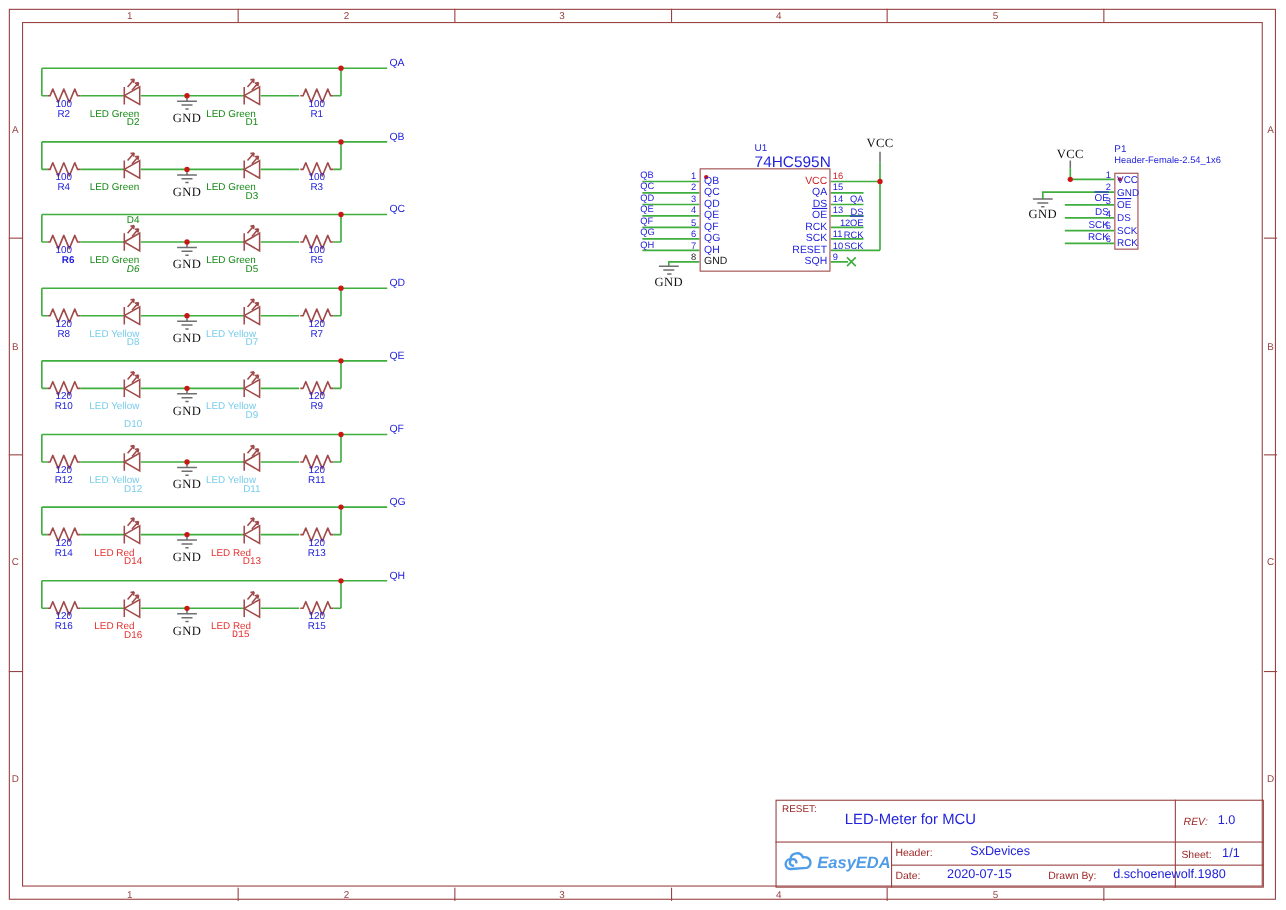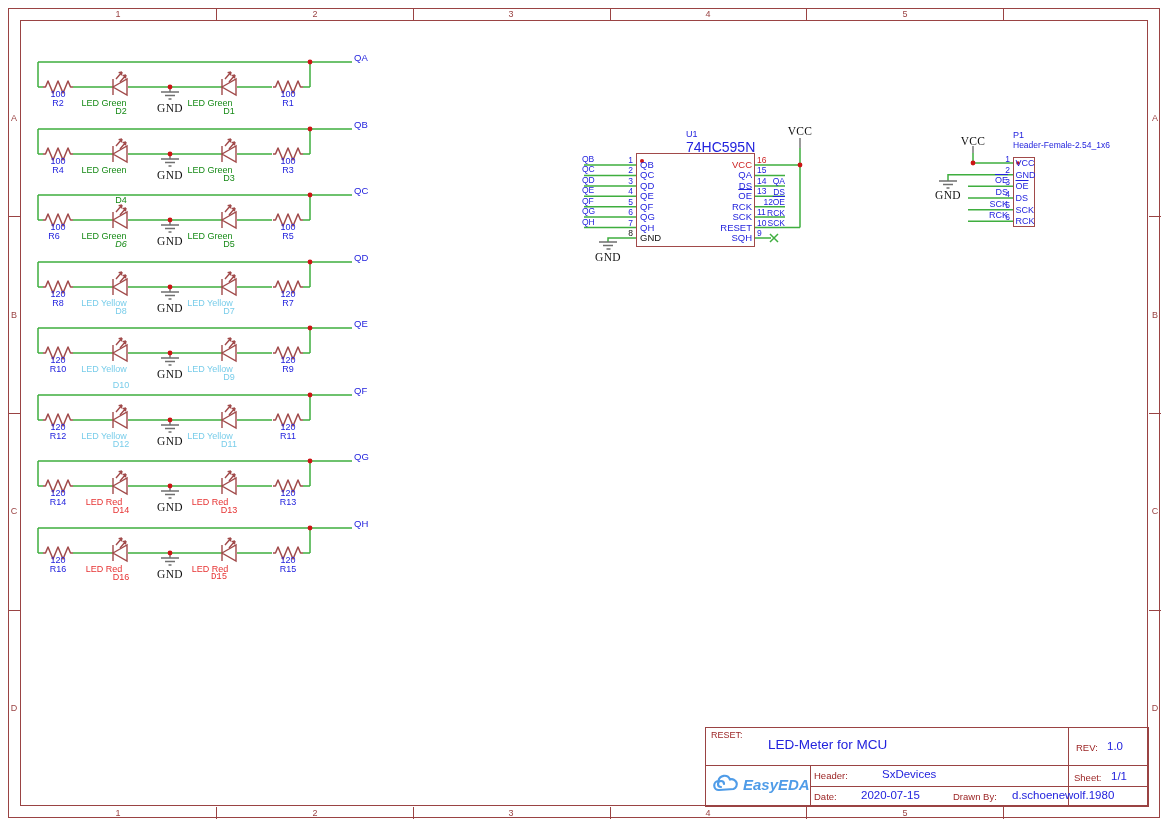--- a/index.html
+++ b/index.html
@@ -153,21 +153,21 @@
         <path d="M195 27 L201 20 M201 20 l-3.4 0.6 M201 20 l-0.6 3.4 M199 30 L205 23 M205 23 l-3.4 0.6 M205 23 l-0.6 3.4"></path>
       </g>
       <g stroke="var(--dark)" stroke-width="1.4" fill="none">
         <path d="M140 35 V40 M131 40 H149 M135 43.5 H145 M138.5 47 H141.5"></path>
       </g>
       <circle cx="280" cy="10" r="2.4" fill="var(--dot)"></circle>
       <circle cx="140" cy="35" r="2.4" fill="var(--dot)"></circle>
     </svg>
     <div class="rowtxt blue" style="left:324px;top:0;font-size:9.5px;">QC</div>
     <div class="rowtxt blue ctr" style="left:8px;top:37px;width:40px;">100</div>
-    <div class="rowtxt blue ctr" style="left:4px;top:46px;width:40px;">R6</div>
+    <div class="rowtxt blue ctr" style="left:12px;top:46px;width:40px;font-weight:bold;">R6</div>
     <div class="rowtxt ctr c-green" style="left:34px;top:46px;width:80px;">LED Green</div>
     <div class="rowtxt ctr c-green" style="left:61px;top:54px;width:60px;font-style:italic;">D6</div>
     <div class="serif abs ctr" style="left:118px;top:50px;width:44px;">GND</div>
     <div class="rowtxt ctr c-green" style="left:140px;top:46px;width:80px;">LED Green</div>
     <div class="rowtxt ctr c-green" style="left:169px;top:54px;width:60px;">D5</div>
     <div class="rowtxt blue ctr" style="left:238px;top:37px;width:40px;">100</div>
     <div class="rowtxt blue ctr" style="left:238px;top:46px;width:40px;">R5</div>
   </div>
       <div class="abs" style="left: 30px; width: 355px; height: 64px; top: 251.5px;">
     <svg class="abs" style="left:0;top:0;" width="355" height="64">
@@ -429,21 +429,21 @@
 
   <div>
     <div class="frame-line" style="left:705px;top:727px;width:444px;height:80px;"></div>
     <div class="tb-line" style="left:705px;top:765px;width:444px;height:1px;"></div>
     <div class="tb-line" style="left:810px;top:786px;width:339px;height:1px;"></div>
     <div class="tb-line" style="left:810px;top:765px;width:1px;height:42px;"></div>
     <div class="tb-line" style="left:1068px;top:727px;width:1px;height:80px;"></div>
 
     <div class="tb-s rlabel" style="left:711px;top:730px;font-size:9px;">RESET:</div>
     <div class="abs blue" style="left:768px;top:737px;font-size:13.5px;">LED-Meter for MCU</div>
-    <div class="tb-s rlabel" style="left:1076px;top:742px;">REV:</div>
+    <div class="tb-s rlabel" style="left:1076px;top:742px;font-style:italic;">REV:</div>
     <div class="tb-v blue" style="left:1107px;top:740px;">1.0</div>
     <div class="tb-s rlabel" style="left:814px;top:770px;">Header:</div>
     <div class="tb-v blue" style="left:882px;top:768px;">SxDevices</div>
     <div class="tb-s rlabel" style="left:1074px;top:772px;">Sheet:</div>
     <div class="tb-v blue" style="left:1111px;top:770px;">1/1</div>
     <div class="tb-s rlabel" style="left:814px;top:791px;">Date:</div>
     <div class="tb-v blue" style="left:861px;top:789px;">2020-07-15</div>
     <div class="tb-s rlabel" style="left:953px;top:791px;">Drawn By:</div>
     <div class="tb-v blue" style="left:1012px;top:789px;">d.schoenewolf.1980</div>
 

